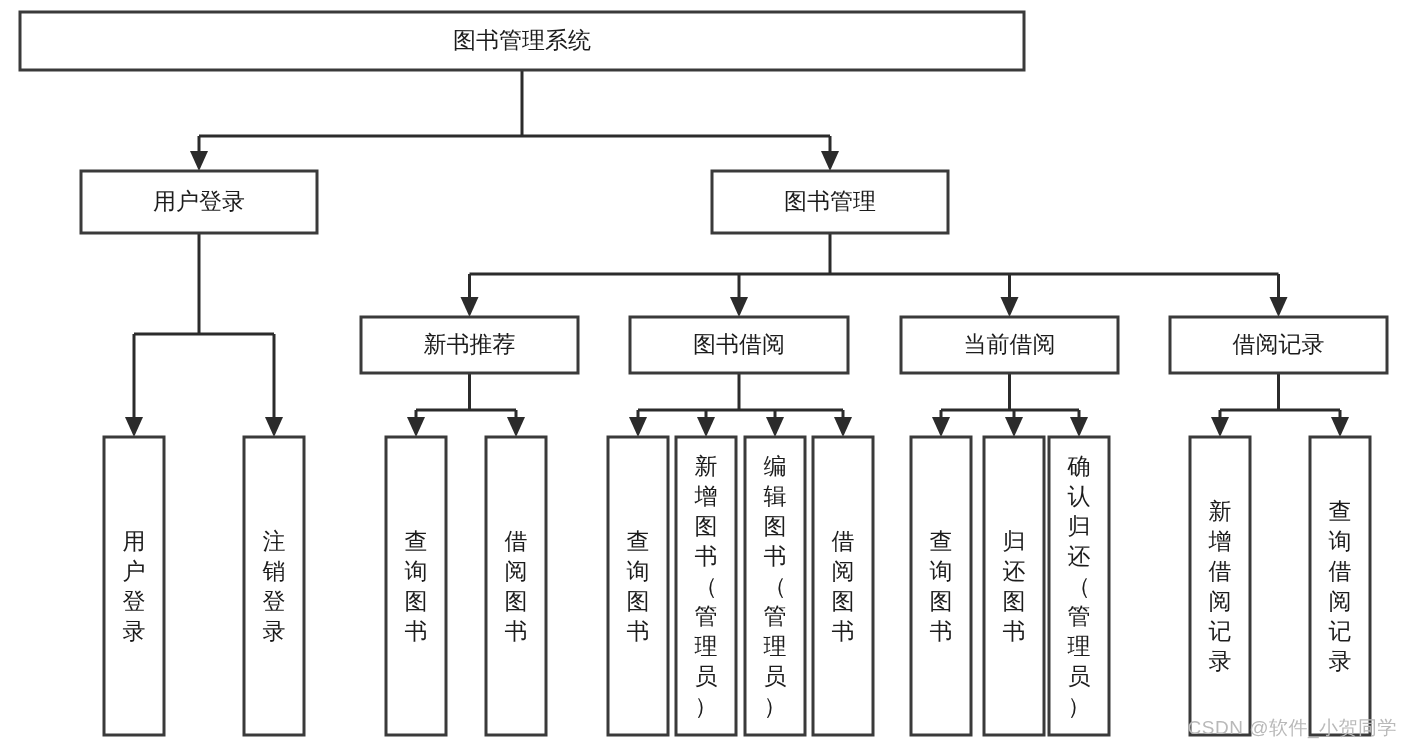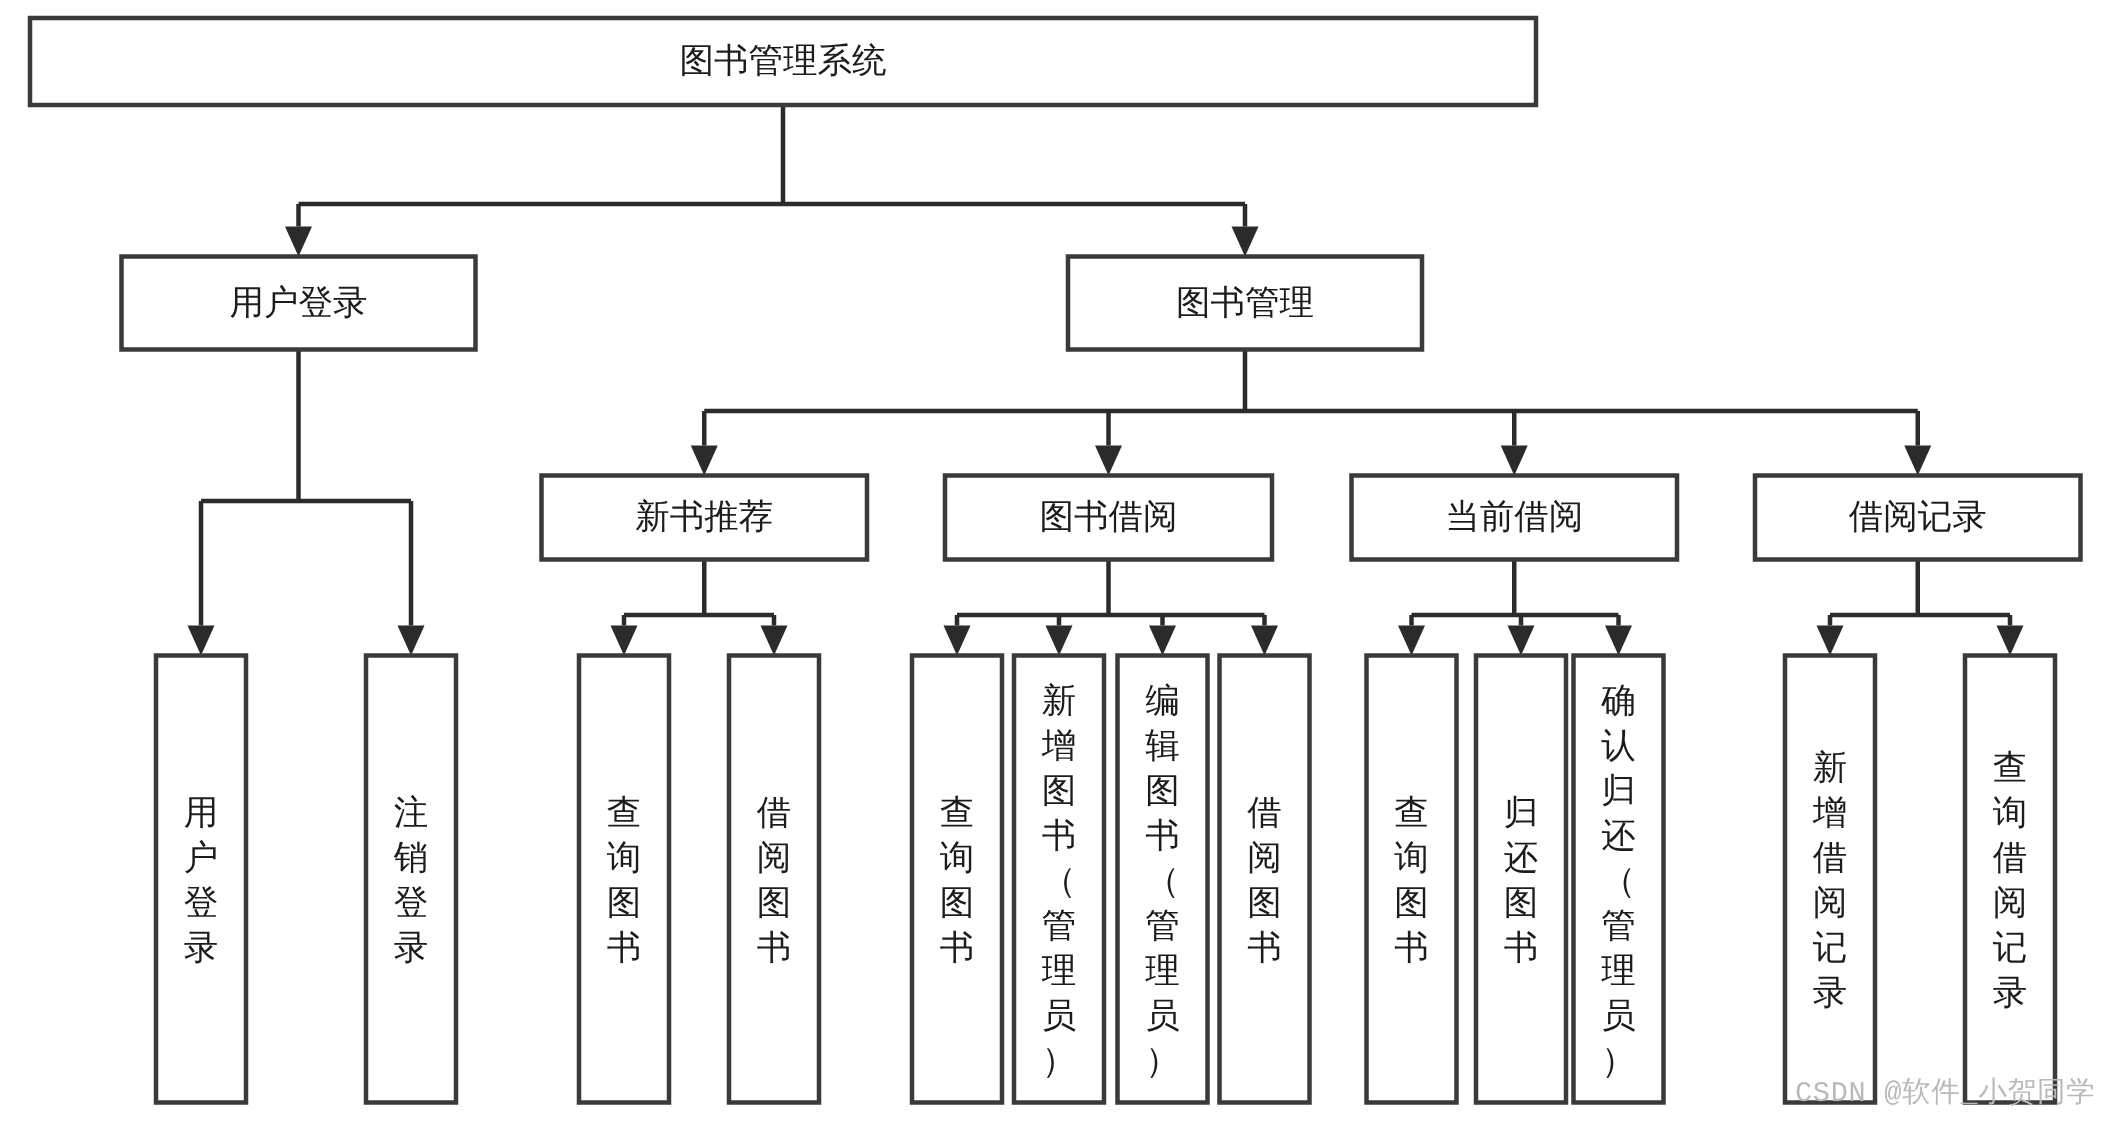--- a/index.html
+++ b/index.html
@@ -51,21 +51,21 @@
   .node-label-v {
     font-family: "Liberation Sans", "DejaVu Sans", sans-serif;
     font-size: 23px;
     fill: #1c1c1c;
     text-anchor: middle;
   }
   .watermark-text {
     position: absolute;
     right: 8px;
     bottom: 6px;
-    font-family: Liberation Mono, monospace;
+    font-family: Liberation Sans, sans-serif;
     font-size: 19px;
     color: #b9b9b9;
     white-space: nowrap;
     letter-spacing: 0.5px;
   }
 </style>
 </head>
 <body>
 
 <div id="diagram-root">

